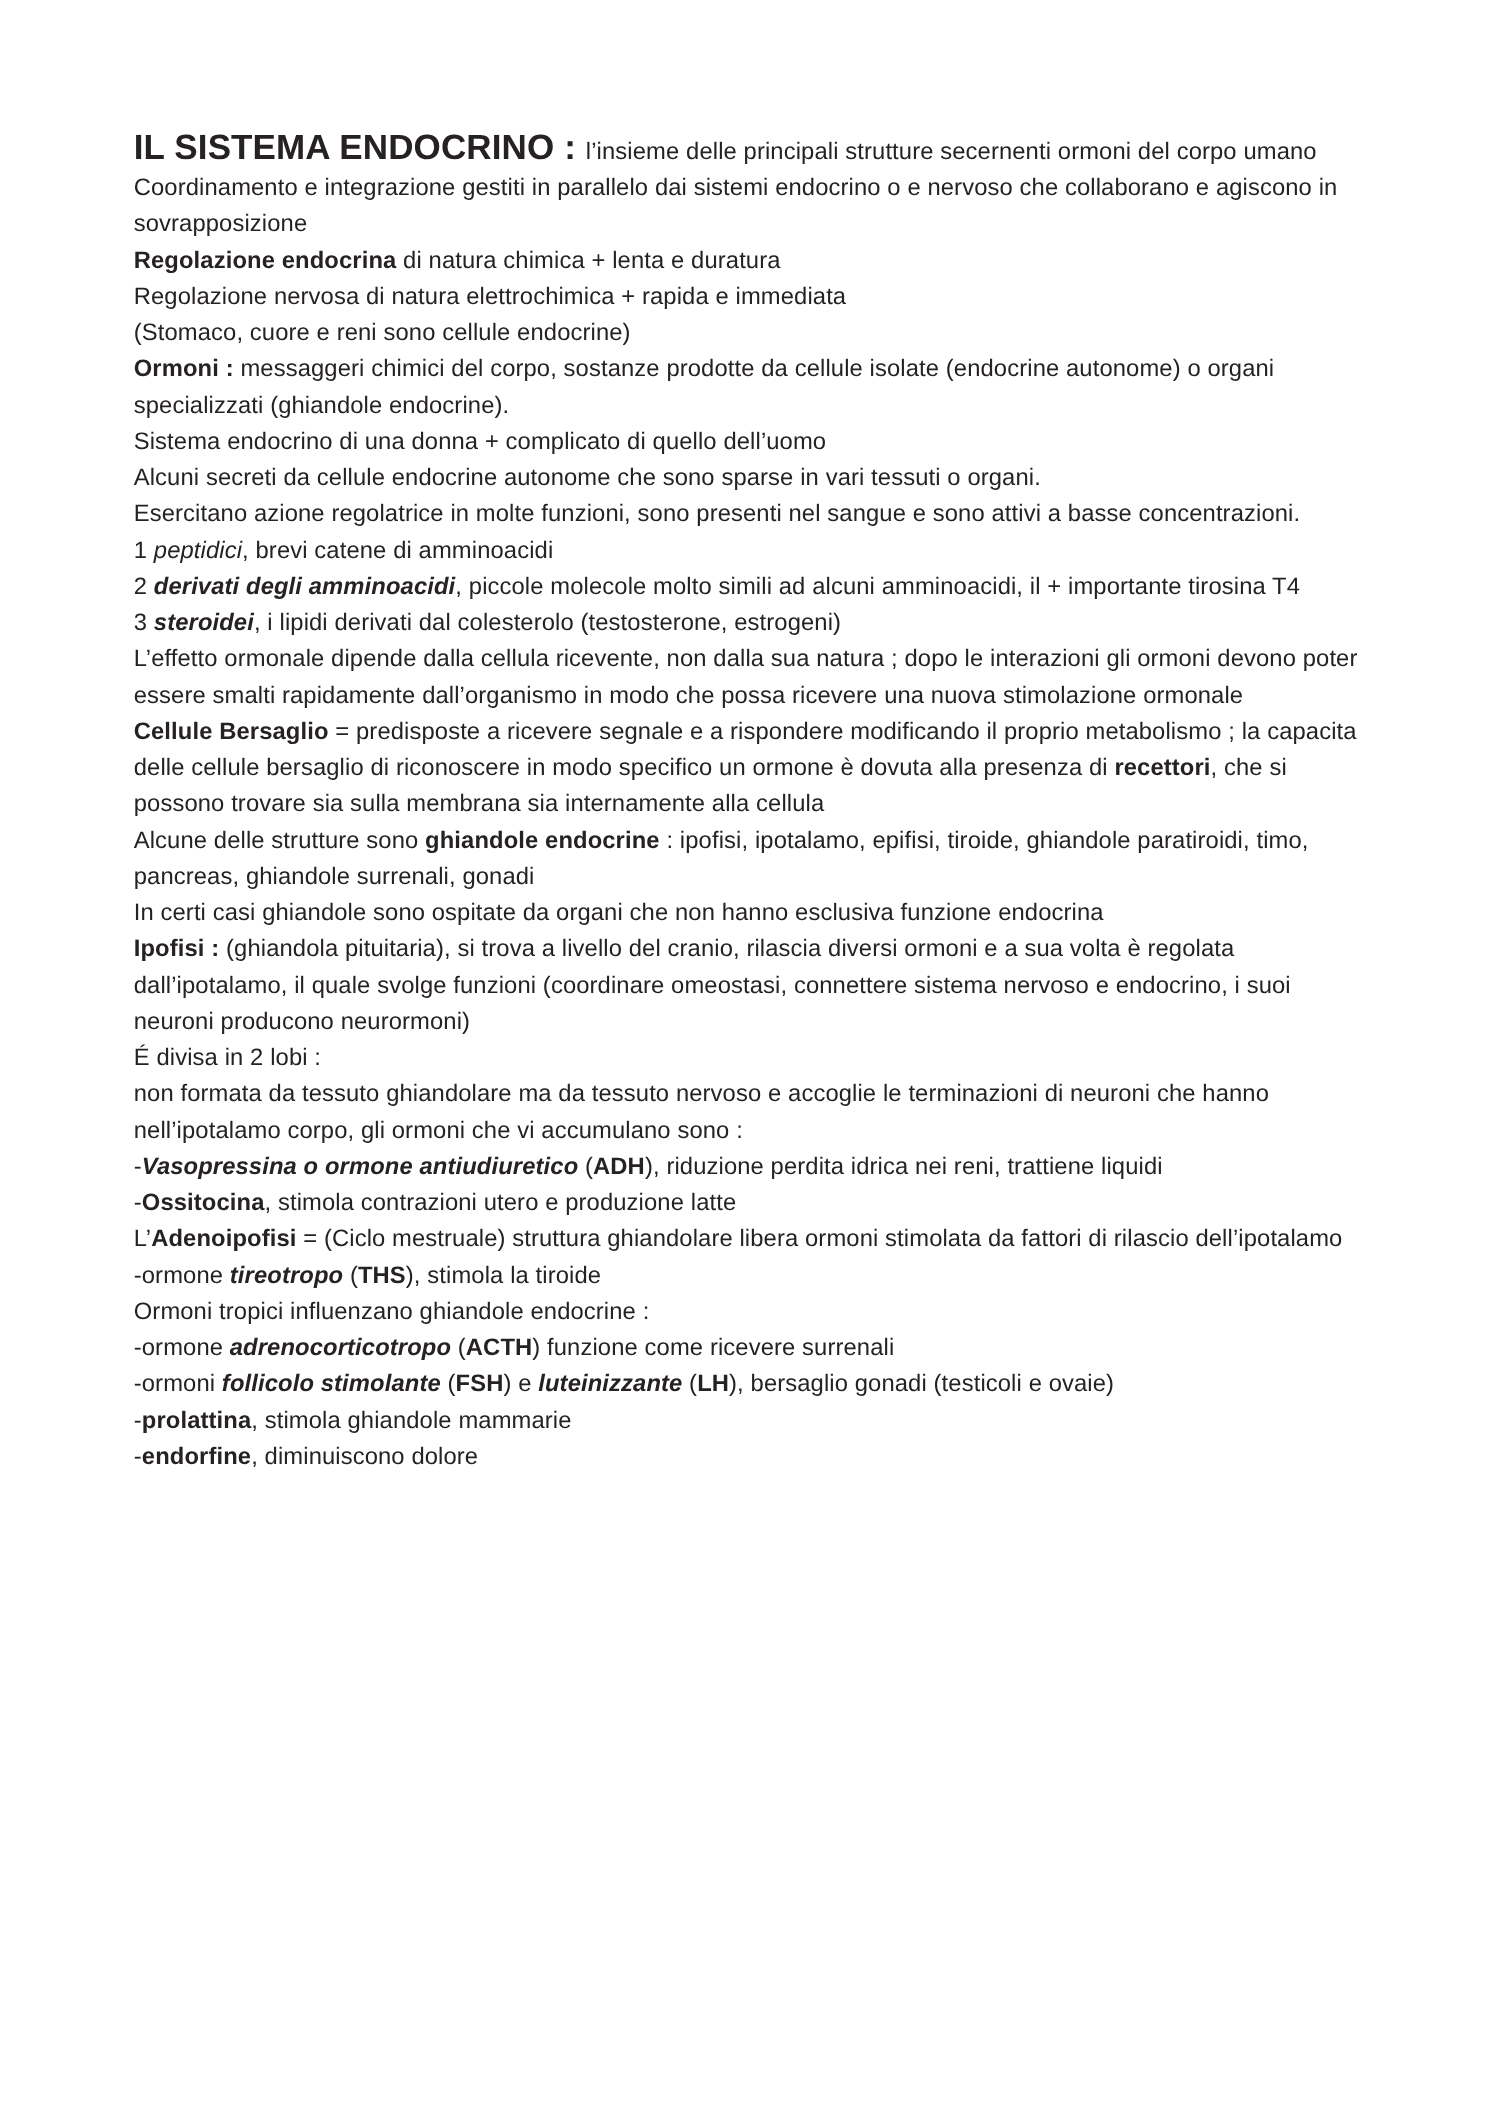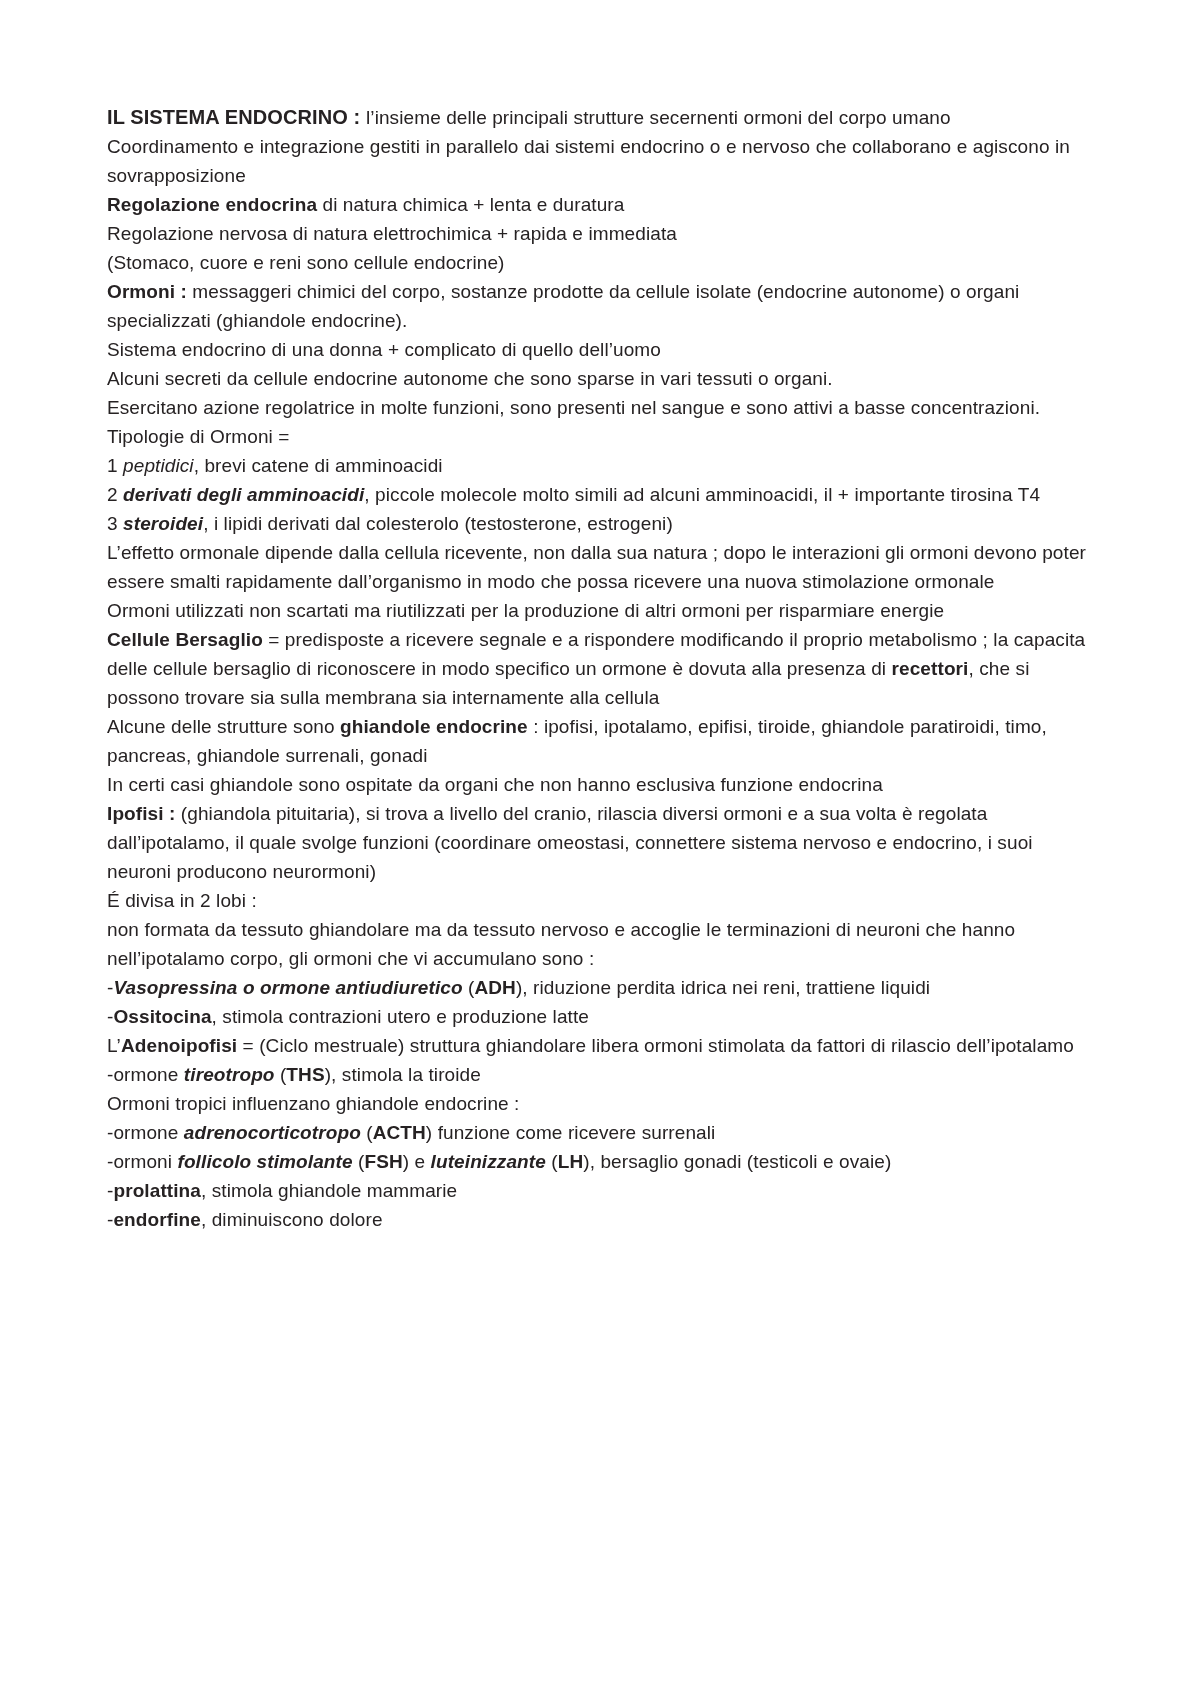--- a/index.html
+++ b/index.html
@@ -27,42 +27,40 @@
   }
   p.block {
     margin: 0;
   }
   p.block.gap {
   }
   .r-n { font-weight: normal; font-style: normal; }
   .r-b { font-weight: bold; font-style: normal; }
   .r-i { font-weight: normal; font-style: italic; }
   .r-bi { font-weight: bold; font-style: italic; }
-  .r-t { font-weight: bold; font-size: 20px; }
+  .r-t { font-weight: bold; font-size: 28px; }
 </style>
 </head>
 <body>
 
 <div class="page">
   <div class="doc">
       <p class="block"><span class="r-t">IL SISTEMA ENDOCRINO : </span><span class="r-n">l’insieme delle principali strutture secernenti ormoni del corpo umano</span></p>
       <p class="block gap"><span class="r-n">Coordinamento e integrazione gestiti in parallelo dai sistemi endocrino o e nervoso che collaborano e agiscono in sovrapposizione</span></p>
       <p class="block"><span class="r-b">Regolazione endocrina</span><span class="r-n"> di natura chimica + lenta e duratura</span></p>
       <p class="block"><span class="r-n">Regolazione nervosa di natura elettrochimica + rapida e immediata</span></p>
       <p class="block"><span class="r-n">(Stomaco, cuore e reni sono cellule endocrine)</span></p>
       <p class="block gap"><span class="r-b">Ormoni :</span><span class="r-n"> messaggeri chimici del corpo, sostanze prodotte da cellule isolate (endocrine autonome) o organi specializzati (ghiandole endocrine).</span></p>
       <p class="block"><span class="r-n">Sistema endocrino di una donna + complicato di quello dell’uomo</span></p>
       <p class="block"><span class="r-n">Alcuni secreti da cellule endocrine autonome che sono sparse in vari tessuti o organi.</span></p>
       <p class="block"><span class="r-n">Esercitano azione regolatrice in molte funzioni, sono presenti nel sangue e sono attivi a basse concentrazioni.</span></p>
-      <p class="block"><span class="r-n">Tipologie di Ormoni =</span></p>
       <p class="block"><span class="r-n">1 </span><span class="r-i">peptidici</span><span class="r-n">, brevi catene di amminoacidi</span></p>
       <p class="block"><span class="r-n">2 </span><span class="r-bi">derivati degli amminoacidi</span><span class="r-n">, piccole molecole molto simili ad alcuni amminoacidi, il + importante tirosina T4</span></p>
       <p class="block"><span class="r-n">3 </span><span class="r-bi">steroidei</span><span class="r-n">, i lipidi derivati dal colesterolo (testosterone, estrogeni)</span></p>
       <p class="block"><span class="r-n">L’effetto ormonale dipende dalla cellula ricevente, non dalla sua natura ; dopo le interazioni gli ormoni devono poter essere smalti rapidamente dall’organismo in modo che possa ricevere una nuova stimolazione ormonale</span></p>
-      <p class="block"><span class="r-n">Ormoni utilizzati non scartati ma riutilizzati per la produzione di altri ormoni per risparmiare energie</span></p>
       <p class="block"><span class="r-b">Cellule Bersaglio</span><span class="r-n"> = predisposte a ricevere segnale e a rispondere modificando il proprio metabolismo ; la capacita delle cellule bersaglio di riconoscere in modo specifico un ormone è dovuta alla presenza di </span><span class="r-b">recettori</span><span class="r-n">, che si possono trovare sia sulla membrana sia internamente alla cellula</span></p>
       <p class="block gap"><span class="r-n">Alcune delle strutture sono </span><span class="r-b">ghiandole endocrine</span><span class="r-n"> : ipofisi, ipotalamo, epifisi, tiroide, ghiandole paratiroidi, timo, pancreas, ghiandole surrenali, gonadi</span></p>
       <p class="block"><span class="r-n">In certi casi ghiandole sono ospitate da organi che non hanno esclusiva funzione endocrina</span></p>
       <p class="block gap"><span class="r-b">Ipofisi :</span><span class="r-n"> (ghiandola pituitaria), si trova a livello del cranio, rilascia diversi ormoni e a sua volta è regolata dall’ipotalamo, il quale svolge funzioni (coordinare omeostasi, connettere sistema nervoso e endocrino, i suoi neuroni producono neurormoni)</span></p>
       <p class="block"><span class="r-n">É divisa in 2 lobi :</span></p>
       <p class="block"><span class="r-n">non formata da tessuto ghiandolare ma da tessuto nervoso e accoglie le terminazioni di neuroni che hanno nell’ipotalamo corpo, gli ormoni che vi accumulano sono :</span></p>
       <p class="block"><span class="r-n">-</span><span class="r-bi">Vasopressina o ormone antiudiuretico</span><span class="r-n"> (</span><span class="r-b">ADH</span><span class="r-n">), riduzione perdita idrica nei reni, trattiene liquidi</span></p>
       <p class="block"><span class="r-n">-</span><span class="r-b">Ossitocina</span><span class="r-n">, stimola contrazioni utero e produzione latte</span></p>
       <p class="block gap"><span class="r-n">L’</span><span class="r-b">Adenoipofisi</span><span class="r-n"> = (Ciclo mestruale) struttura ghiandolare libera ormoni stimolata da fattori di rilascio dell’ipotalamo</span></p>
       <p class="block"><span class="r-n">-ormone </span><span class="r-bi">tireotropo</span><span class="r-n"> (</span><span class="r-b">THS</span><span class="r-n">), stimola la tiroide</span></p>

